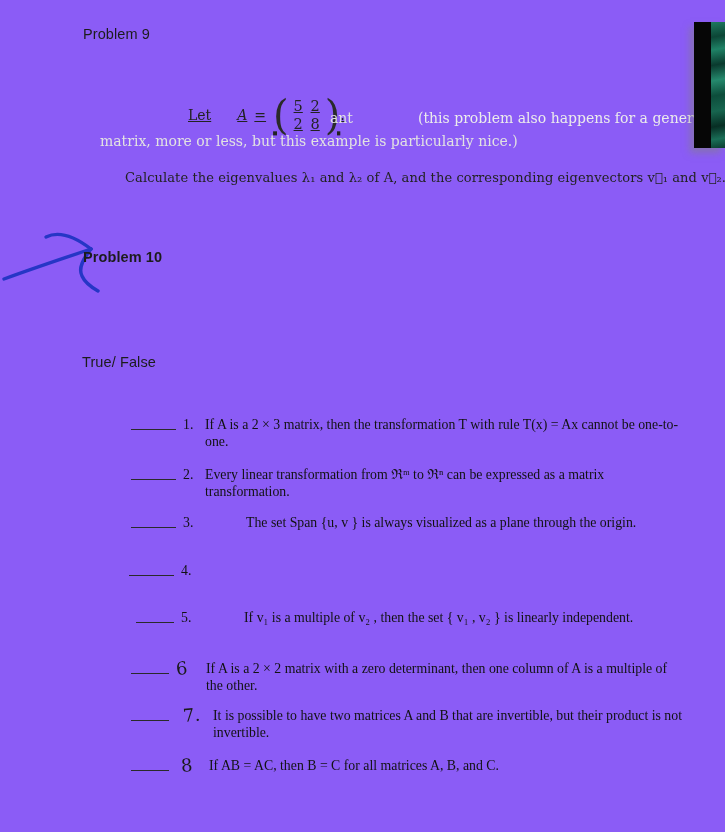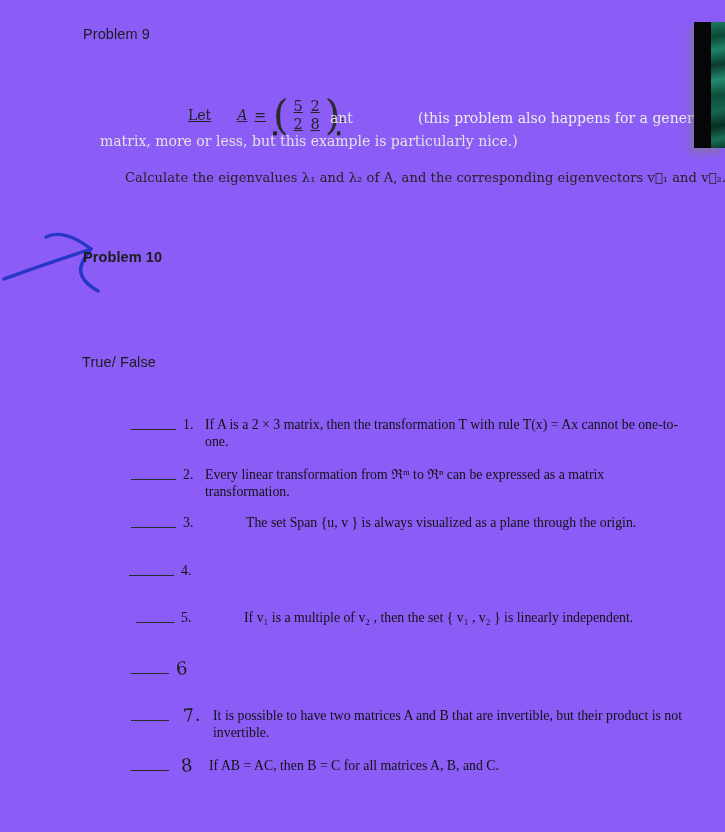--- a/index.html
+++ b/index.html
@@ -158,20 +158,21 @@
 
   <div class="abs tf-item" style="left:136px;top:609px;">
     <span class="blank short"></span>
     <span class="tf-num">5.</span>
     <div class="tf-text w2">If  v₁ is a multiple of  v₂ , then the set  { v₁ ,  v₂ } is linearly independent.</div>
   </div>
 
   <div class="abs tf-item" style="left:131px;top:660px;">
     <span class="blank short"></span>
     <span class="tf-num hw" style="margin-right:8px;">6</span>
+    <div class="tf-text">If  A is a  2 × 2 matrix with a zero determinant, then one column of  A  is a multiple of the other.</div>
   </div>
 
   <div class="abs tf-item" style="left:131px;top:707px;">
     <span class="blank short" style="margin-right:14px;"></span>
     <span class="tf-num hw" style="margin-right:8px;">7.</span>
     <div class="tf-text">It is possible to have two matrices  A  and  B  that are invertible, but their product is not invertible.</div>
   </div>
 
   <div class="abs tf-item" style="left:131px;top:757px;">
     <span class="blank short" style="margin-right:12px;"></span>

